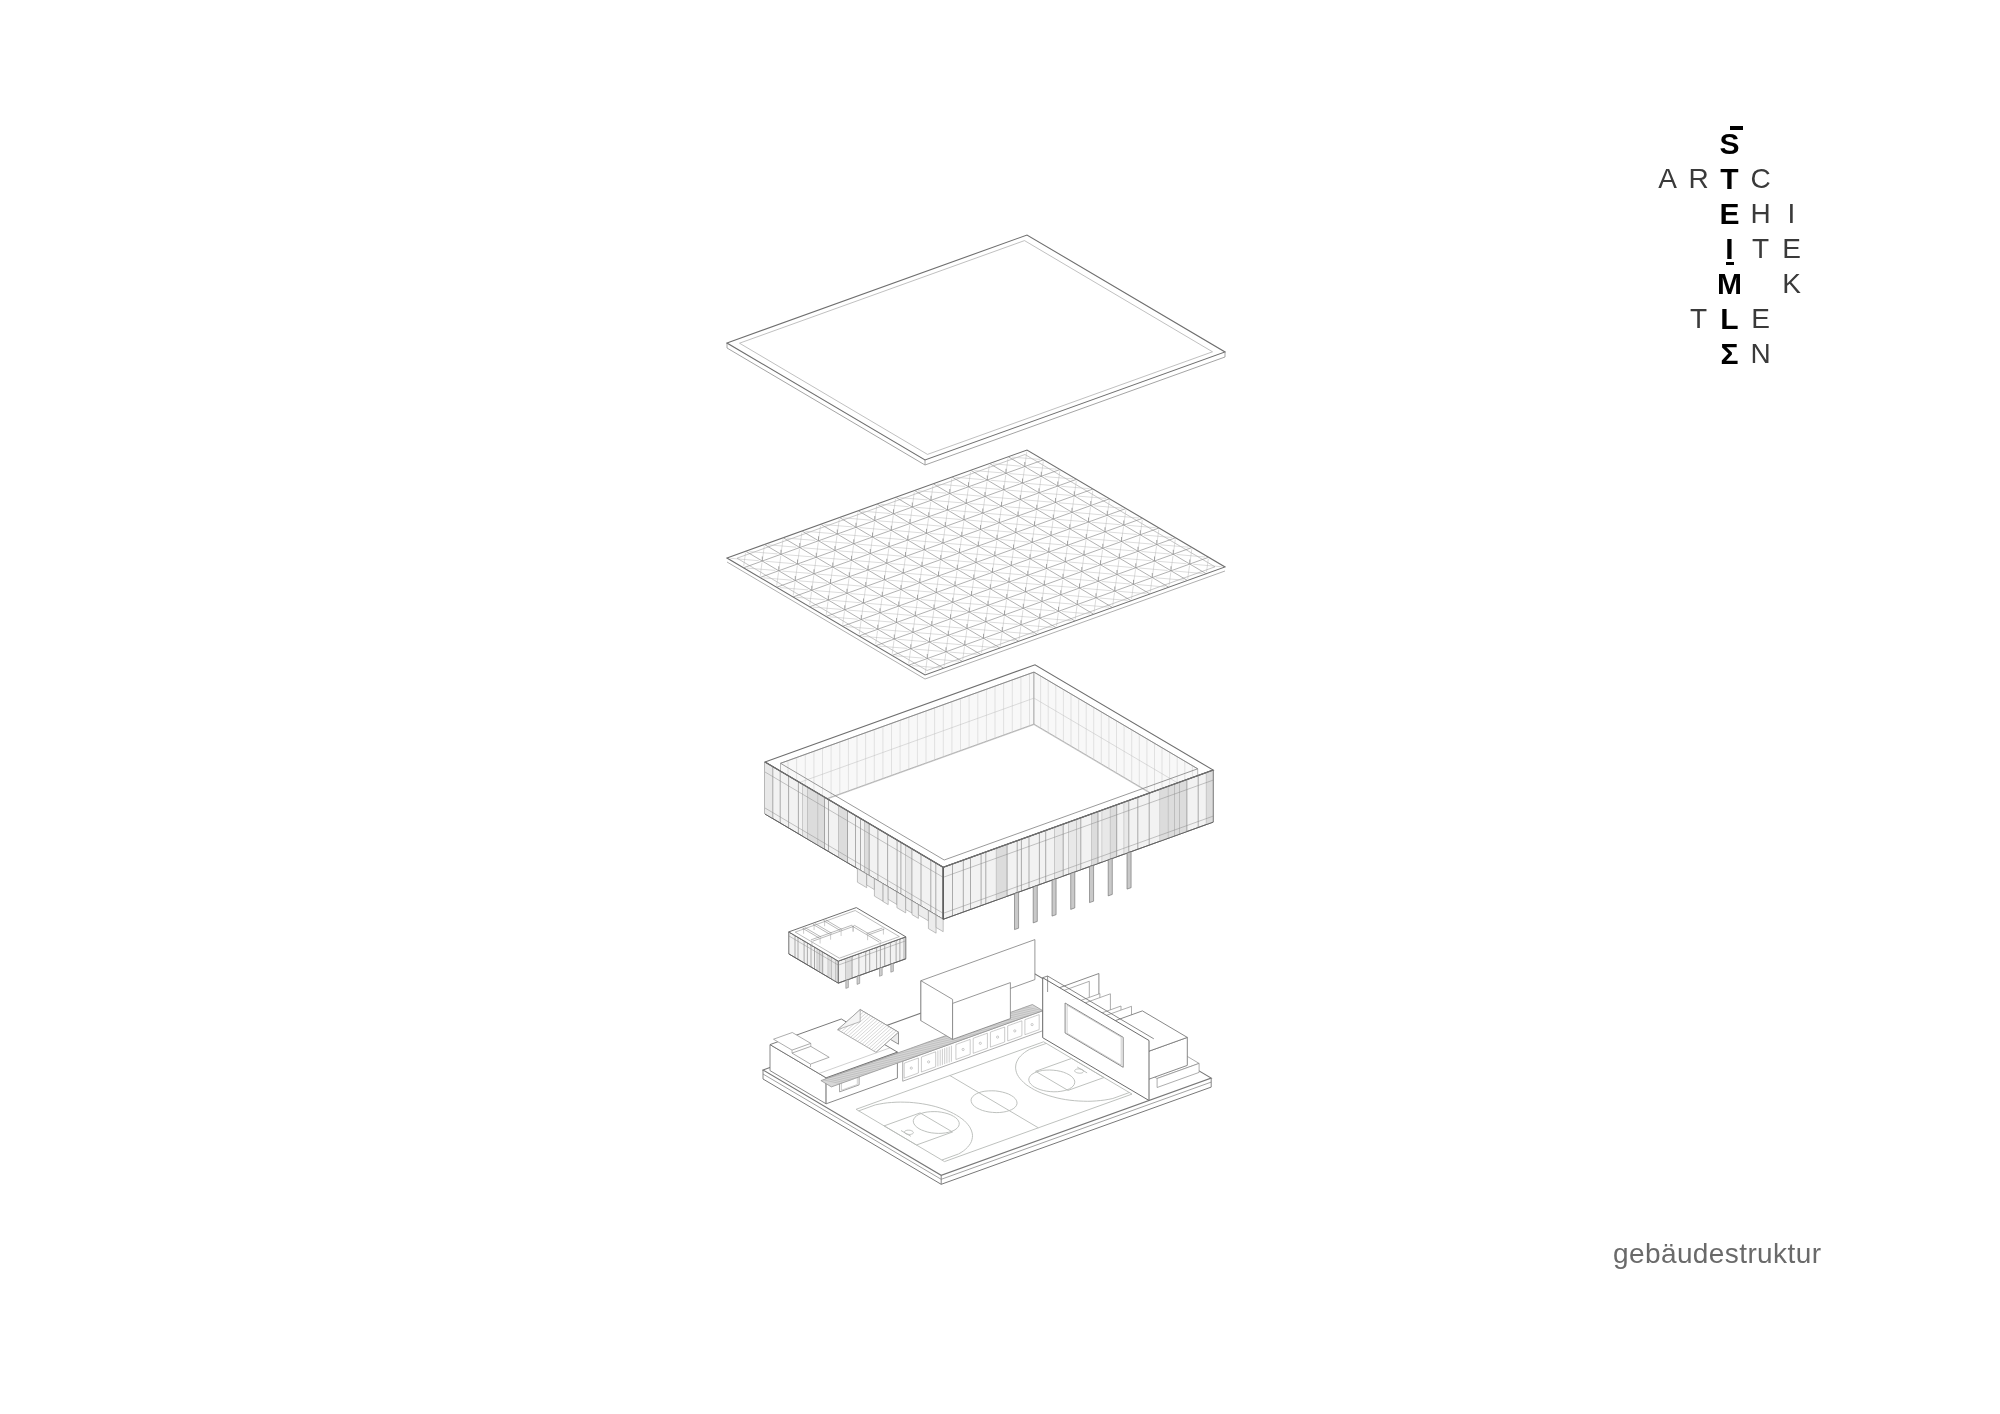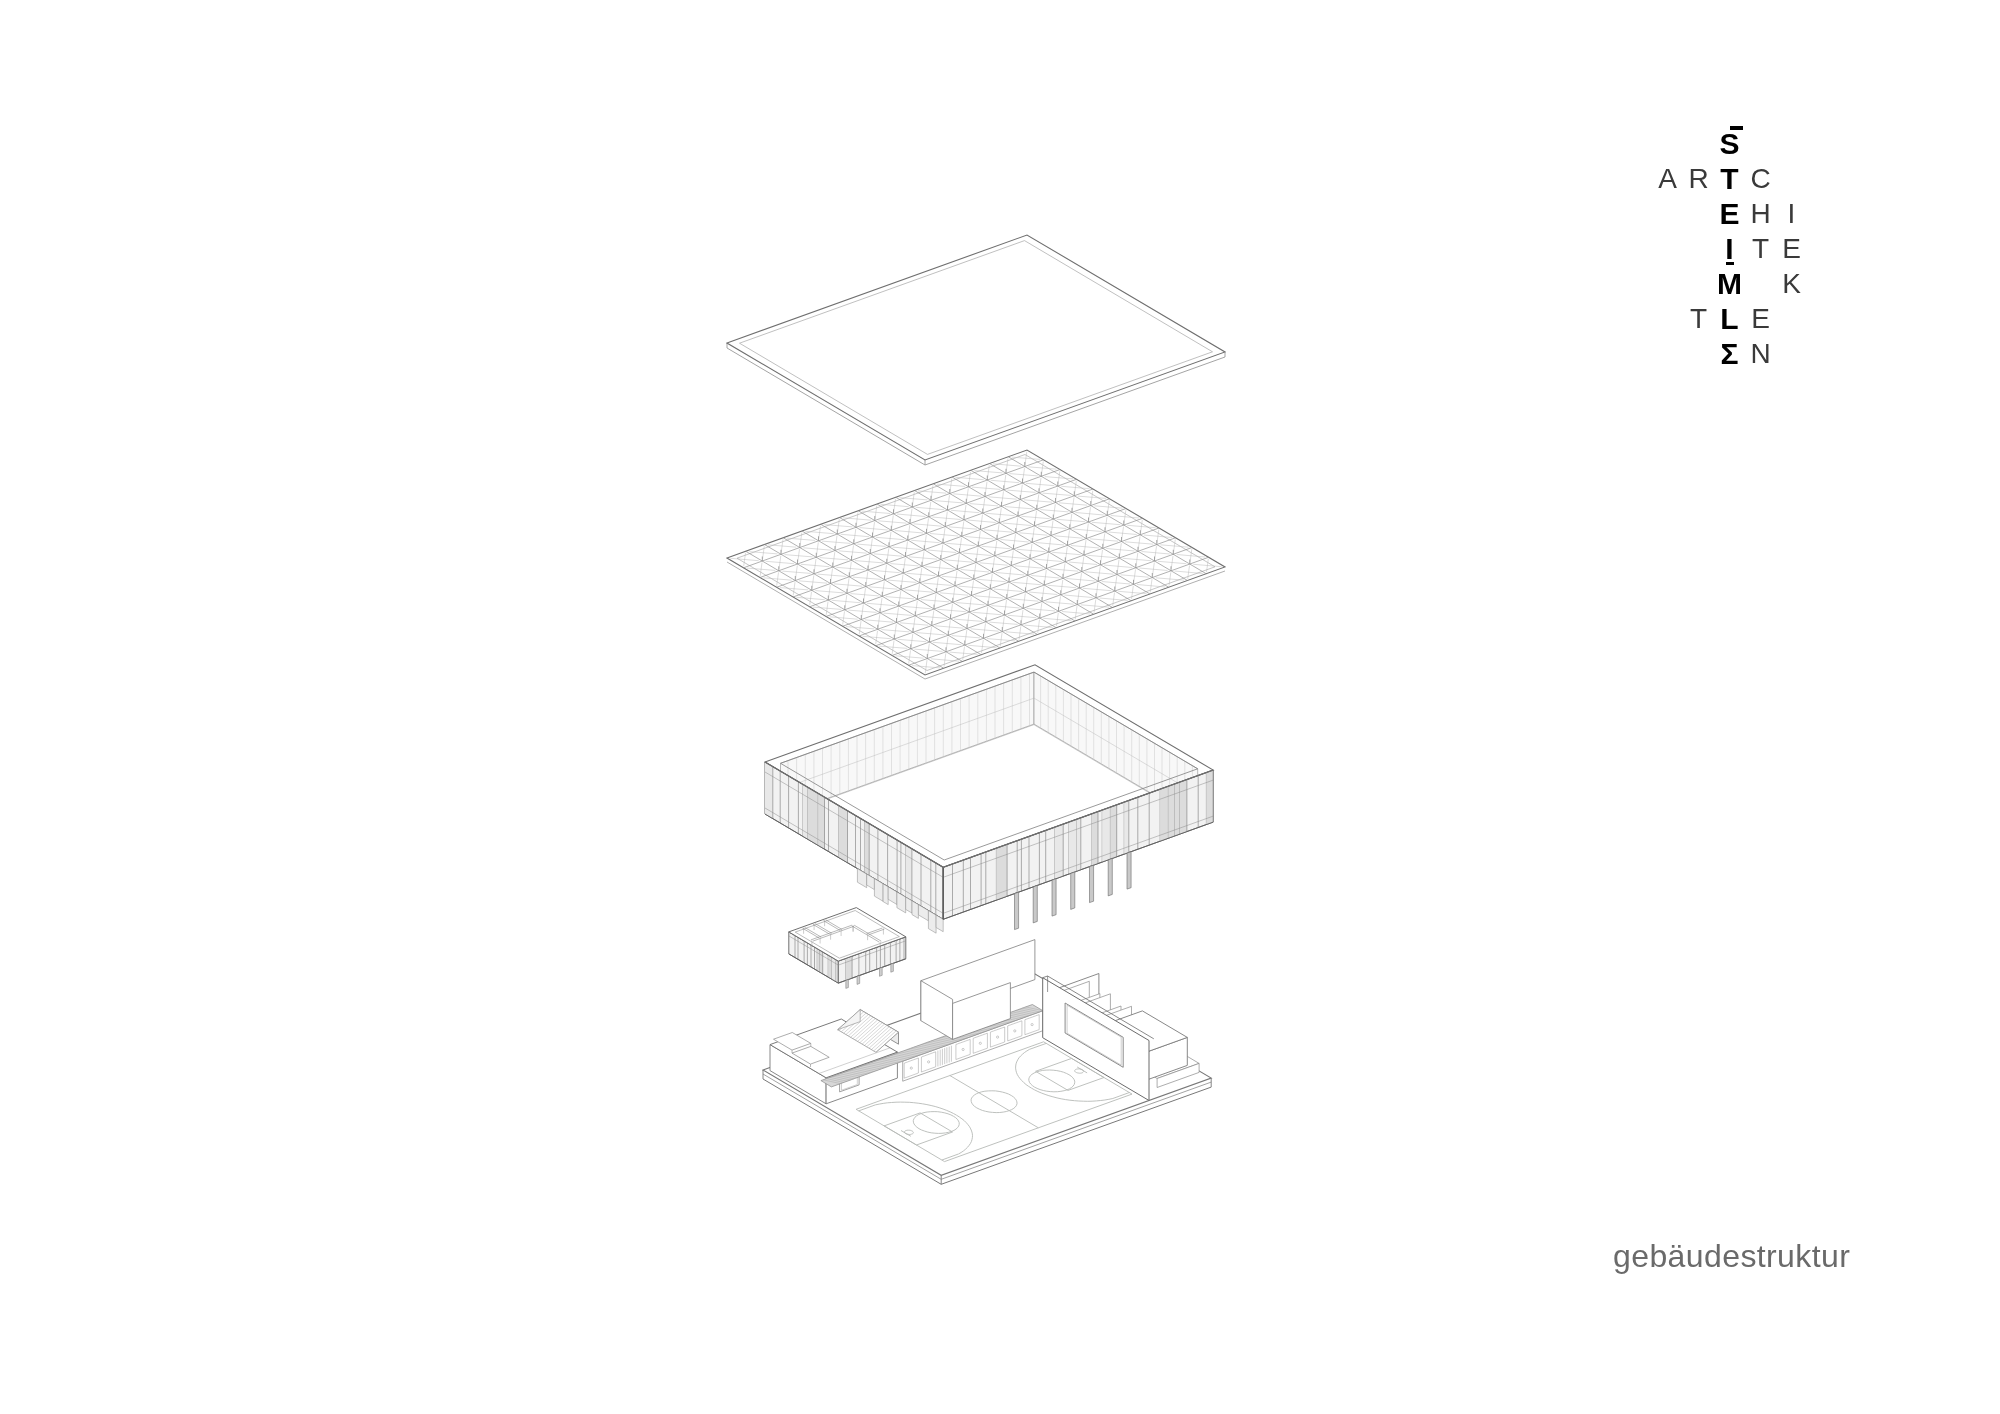--- a/index.html
+++ b/index.html
@@ -8,21 +8,21 @@
   #iso{position:absolute;left:0;top:0;}
   
   #logo{position:absolute;left:1652px;top:126px;display:grid;
         grid-template-columns:repeat(5,31px);grid-template-rows:repeat(7,35px);}
   .logo-cell{position:relative;display:flex;align-items:center;justify-content:center;
              font-size:28px;font-weight:400;color:#3a3a3a;line-height:1;}
   .logo-cell.bold{font-weight:800;font-size:30px;color:#000;}
   .logo-cell.bar::after{content:"";position:absolute;top:0px;right:2px;width:13px;height:3.5px;background:#000;}
   .logo-cell.dot::after{content:"";position:absolute;bottom:1px;left:50%;margin-left:-4px;width:8px;height:3.5px;background:#000;}
   
-  #caption{position:absolute;left:1613px;top:1238px;font-size:32px;color:#6a6a6a;
+  #caption{position:absolute;left:1613px;top:1238px;font-size:28px;color:#6a6a6a;
            letter-spacing:0.4px;}
 </style>
 </head>
 <body>
 
 <div id="page">
   <svg id="iso" width="2000" height="1414" viewBox="0 0 2000 1414">
     <g id="layer-roof">
         <polyline points="727.0,348.0 925.0,465.0 1225.0,357.0" fill="none" stroke="#9a9a9a" stroke-width="0.9"></polyline>
         <line x1="727.0" y1="343.0" x2="727.0" y2="348.0" stroke="#9a9a9a" stroke-width="0.9"></line>

